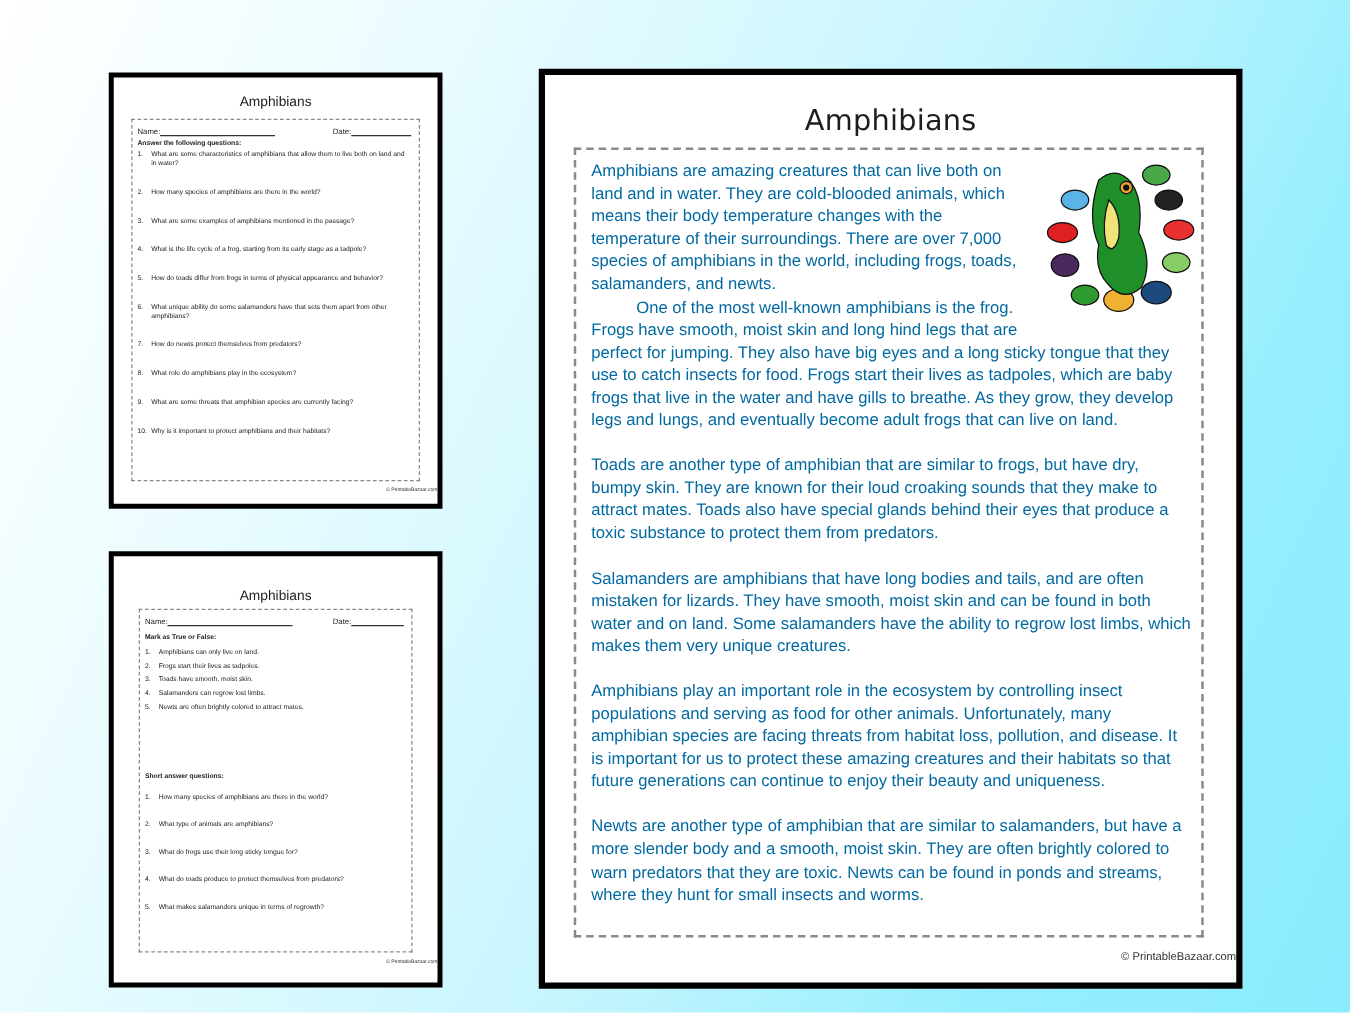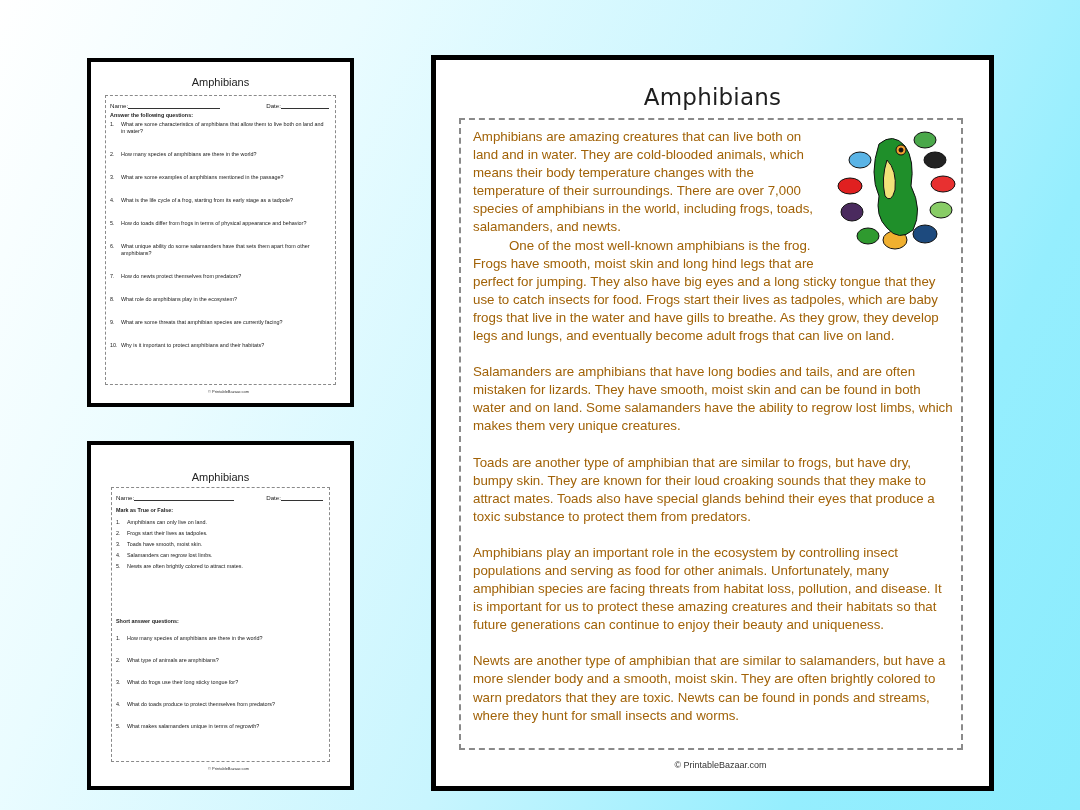--- a/index.html
+++ b/index.html
@@ -3,34 +3,34 @@
 <meta charset="utf-8">
 <style>
   html,body{margin:0;padding:0;}
   body{width:1080px;height:810px;position:relative;overflow:hidden;
     background:linear-gradient(115deg,#ffffff 0%,#eafcff 25%,#c8f5fe 55%,#95eefe 80%,#8aecfd 100%);
     font-family:"Liberation Sans",sans-serif;color:#1a1a1a;}
   .sheet{position:absolute;background:#fff;border:5px solid #000;box-sizing:border-box;}
   .sheet.small{border-width:4px;}
   .title{position:absolute;left:0;right:0;text-align:center;color:#222;}
   .dash{position:absolute;border:1.5px dashed #8a8a8a;box-sizing:border-box;}
-  .foot{position:absolute;left:16px;right:0;text-align:center;color:#333;}
+  .foot{position:absolute;left:16px;right:0;text-align:right;color:#333;}
   
   .s-title{top:14px;font-size:11px;}
   .s-dash{left:14px;right:14px;}
   .nd{display:flex;justify-content:space-between;font-size:6.2px;padding:6px 6px 0 4px;}
   .nd span.u{display:inline-block;border-bottom:0.6px solid #333;height:6px;vertical-align:bottom;}
   .sec{font-size:5.4px;font-weight:bold;padding:3px 4px 0 4px;}
   .q{display:flex;font-size:5.4px;line-height:7px;padding:0 6px 0 4px;}
   .q .n{width:11px;flex:none;}
   .s-foot{font-size:4px;}
   
   .m-title{top:24px;font-size:23px;font-family:"DejaVu Sans",sans-serif;font-weight:normal;color:#1e1e1e;letter-spacing:0.2px;}
   .m-dash{left:23px;top:58px;width:504px;height:632px;border-width:2px;}
-  .m-body{position:absolute;left:12px;top:8px;width:480px;font-size:13.3px;line-height:18.1px;color:#a16207;}
+  .m-body{position:absolute;left:12px;top:8px;width:480px;font-size:13.3px;line-height:18.1px;color:#0369a1;}
   .m-body p{margin:0 0 18px 0;}
   .frogs{float:right;width:126px;height:124px;margin:2px -8px 6px 6px;}
   .indent{display:inline-block;width:36px;}
   .m-foot{top:700px;font-size:9px;color:#333;}
 </style>
 </head>
 <body>
 
 <div class="sheet small" style="left:87px;top:58px;width:267px;height:349px;">
   <div class="title s-title">Amphibians</div>
@@ -160,20 +160,20 @@
           <ellipse cx="100" cy="30" rx="11" ry="8" fill="#222"></ellipse>
           <ellipse cx="90" cy="10" rx="11" ry="8" fill="#4aa84a"></ellipse>
           <path d="M44 14 Q58 2 70 16 Q80 30 76 56 Q88 80 78 100 Q64 112 52 98 Q40 86 44 66 Q34 44 44 14Z" fill="#1f8f2a"></path>
           <path d="M52 30 Q62 40 60 60 Q56 74 50 66 Q46 48 52 30Z" fill="#f2e27a"></path>
           <circle cx="66" cy="20" r="5" fill="#f0a030"></circle>
           <circle cx="66" cy="20" r="2" fill="#111"></circle>
         </g>
       </svg>
       <p style="margin-bottom:0"><span>Amphibians are amazing creatures that can live both on land and in water. They are cold-blooded animals, which means their body temperature changes with the temperature of their surroundings. There are over 7,000 species of amphibians in the world, including frogs, toads, salamanders, and newts.</span></p>
       <p><span class="indent"></span><span>One of the most well-known amphibians is the frog. Frogs have smooth, moist skin and long hind legs that are perfect for jumping. They also have big eyes and a long sticky tongue that they use to catch insects for food. Frogs start their lives as tadpoles, which are baby frogs that live in the water and have gills to breathe. As they grow, they develop legs and lungs, and eventually become adult frogs that can live on land.</span></p>
+      <p>Toads are another type of amphibian that are similar to frogs, but have dry, bumpy skin. They are known for their loud croaking sounds that they make to attract mates. Toads also have special glands behind their eyes that produce a toxic substance to protect them from predators.</p>
       <p>Salamanders are amphibians that have long bodies and tails, and are often mistaken for lizards. They have smooth, moist skin and can be found in both water and on land. Some salamanders have the ability to regrow lost limbs, which makes them very unique creatures.</p>
-      <p>Toads are another type of amphibian that are similar to frogs, but have dry, bumpy skin. They are known for their loud croaking sounds that they make to attract mates. Toads also have special glands behind their eyes that produce a toxic substance to protect them from predators.</p>
       <p>Amphibians play an important role in the ecosystem by controlling insect populations and serving as food for other animals. Unfortunately, many amphibian species are facing threats from habitat loss, pollution, and disease. It is important for us to protect these amazing creatures and their habitats so that future generations can continue to enjoy their beauty and uniqueness.</p>
       <p>Newts are another type of amphibian that are similar to salamanders, but have a more slender body and a smooth, moist skin. They are often brightly colored to warn predators that they are toxic. Newts can be found in ponds and streams, where they hunt for small insects and worms.</p>
     </div>
   </div>
   <div class="foot m-foot">© PrintableBazaar.com</div>
 </div>
 
 </body></html>

